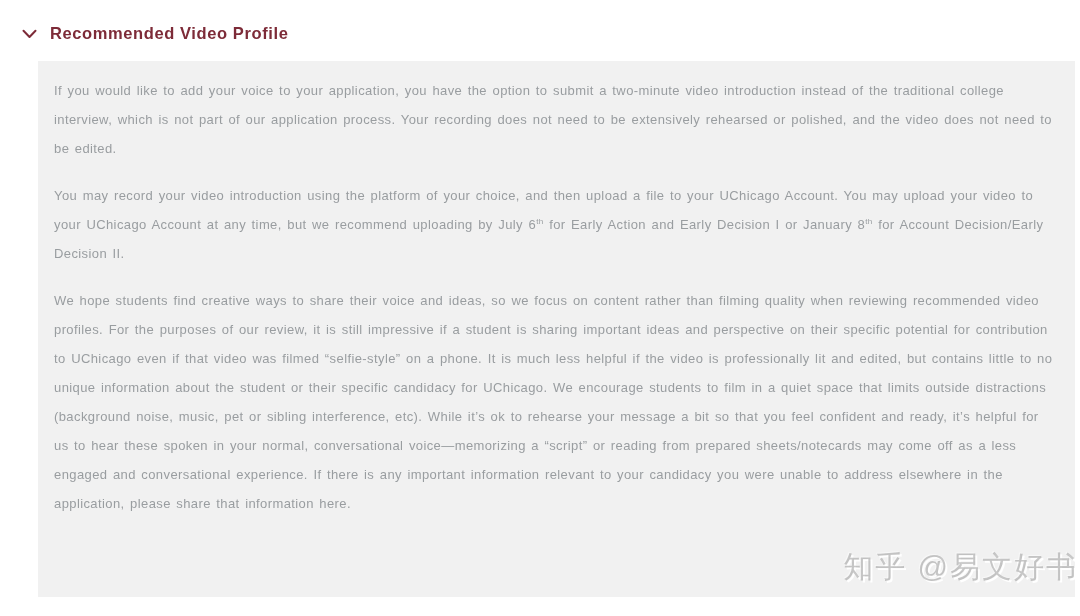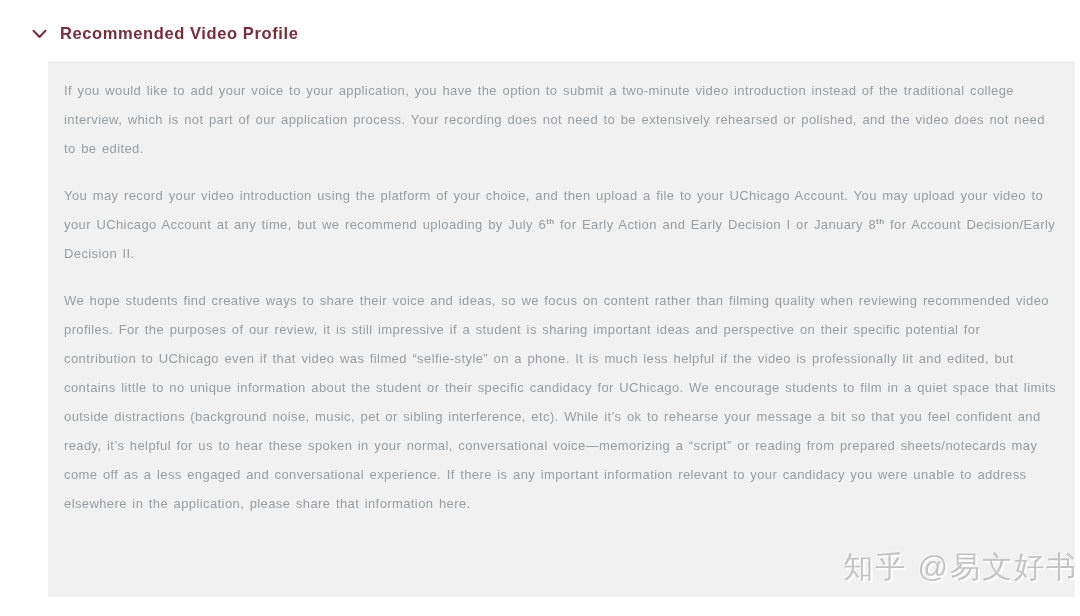--- a/index.html
+++ b/index.html
@@ -14,21 +14,20 @@
     background:var(--page-bg);
     font-family:"Liberation Sans","DejaVu Sans",sans-serif;
     overflow:hidden;
   }
   .page{
     position:relative;
     width:1080px;
     height:609px;
     background:var(--page-bg);
     overflow:hidden;
-    padding-left:10px;
   }
   .accordion-header{
     display:flex;
     align-items:center;
     gap:13px;
     padding:24px 0 0 22px;
     cursor:pointer;
   }
   .chevron{
     display:inline-flex;
@@ -55,21 +54,20 @@
     line-height:29px;
     letter-spacing:0.4px;
     word-spacing:1.5px;
     margin-bottom:18px;
   }
   .panel p:last-child{margin-bottom:0;}
   .panel sup{
     font-size:0.62em;
     line-height:0;
     vertical-align:super;
-    font-weight:bold;
   }
   .watermark{
     position:absolute;
     right:2px;
     bottom:21px;
     font-size:30px;
     letter-spacing:2px;
     color:rgba(145,145,145,0.5);
     text-shadow:2px 2px 0 rgba(255,255,255,0.95), -1px -1px 1px rgba(255,255,255,0.55);
     white-space:nowrap;

